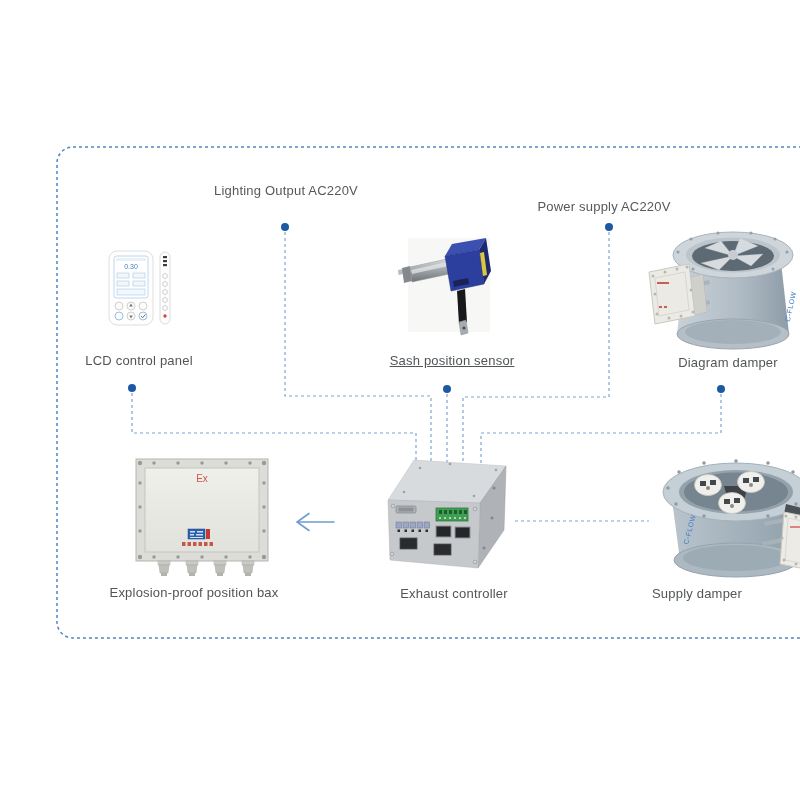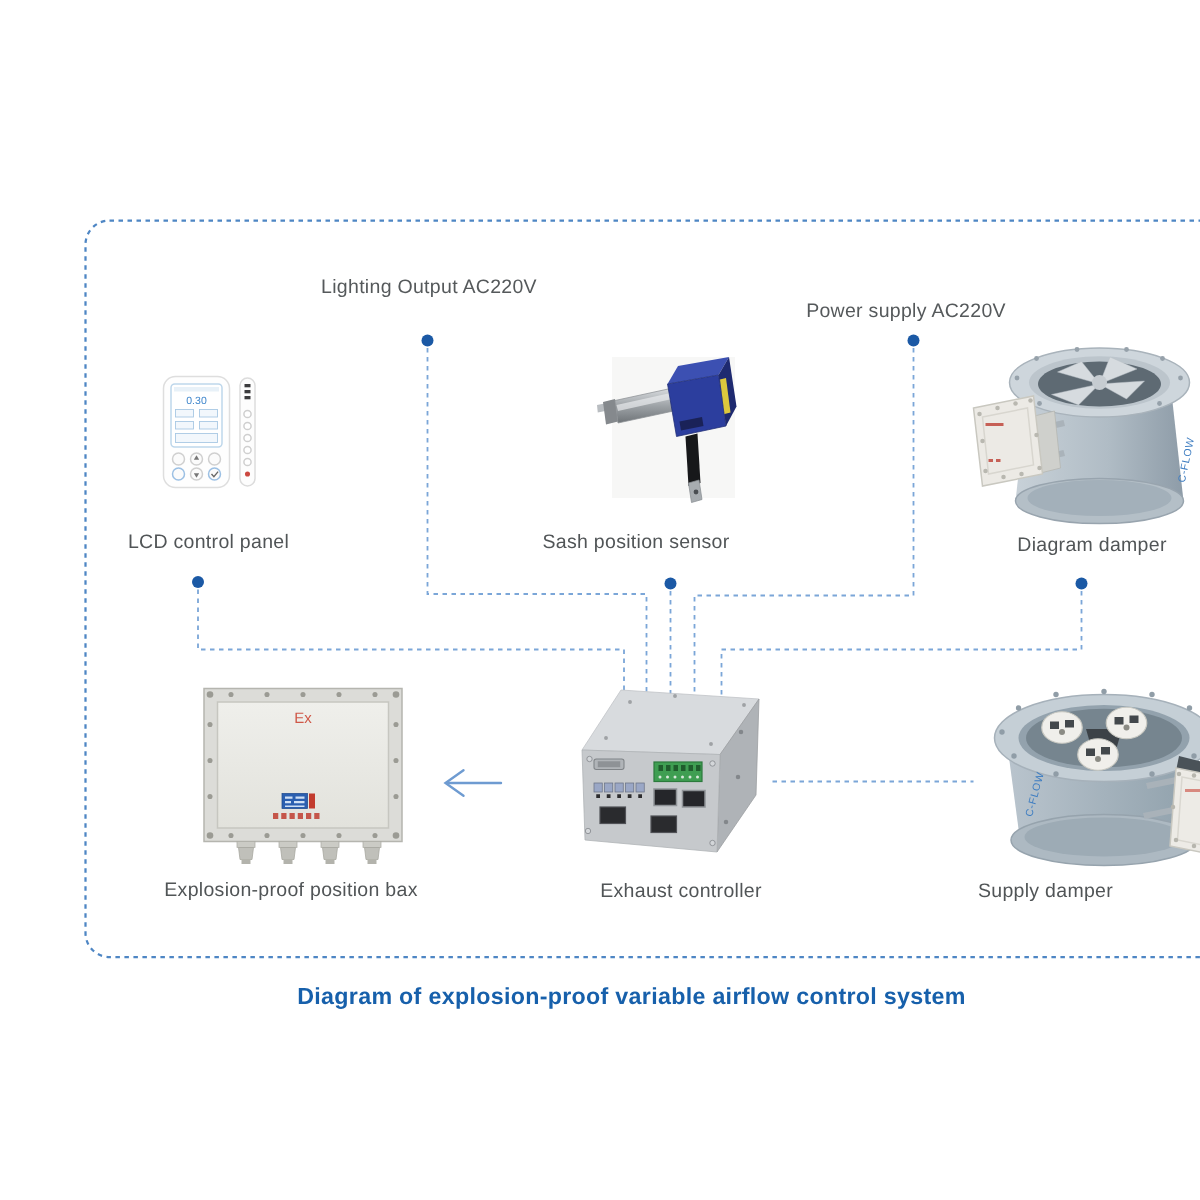--- a/index.html
+++ b/index.html
@@ -372,21 +372,20 @@
       <circle cx="160" cy="116" r="1.5"></circle>
         <circle cx="172" cy="119" r="1.5"></circle>
         <circle cx="183" cy="120" r="1.5"></circle>
     </g>
     <rect x="176" y="90" width="4" height="14" fill="#c66056"></rect>
     <rect x="154" y="78" width="10" height="2" fill="#d8897f"></rect>
     <text x="56" y="82" transform="rotate(-75 56 82)" text-anchor="middle" font-size="7" letter-spacing="0.5" fill="#3f7ec2">C-FLOW</text>
   </svg>
 
   <div class="label" style="left:91px;  top:353px;text-align:center;">LCD control panel</div>
-  <div class="label" style="left:376px; top:353px;">Sash position sensor</div>
+  <div class="label" style="left:404px; top:353px;text-decoration:underline;">Sash position sensor</div>
   <div class="label" style="left:680px; top:355px;">Diagram damper</div>
   <div class="label" style="left:146px; top:585px;">Explosion-proof position bax</div>
   <div class="label" style="left:406px; top:586px;">Exhaust controller</div>
   <div class="label" style="left:649px; top:586px;">Supply damper</div>
 
-  <div class="caption" style="left:373px; top:656px;">Diagram of explosion-proof variable airflow control system</div>
 
 </div>
 
 </body></html>

